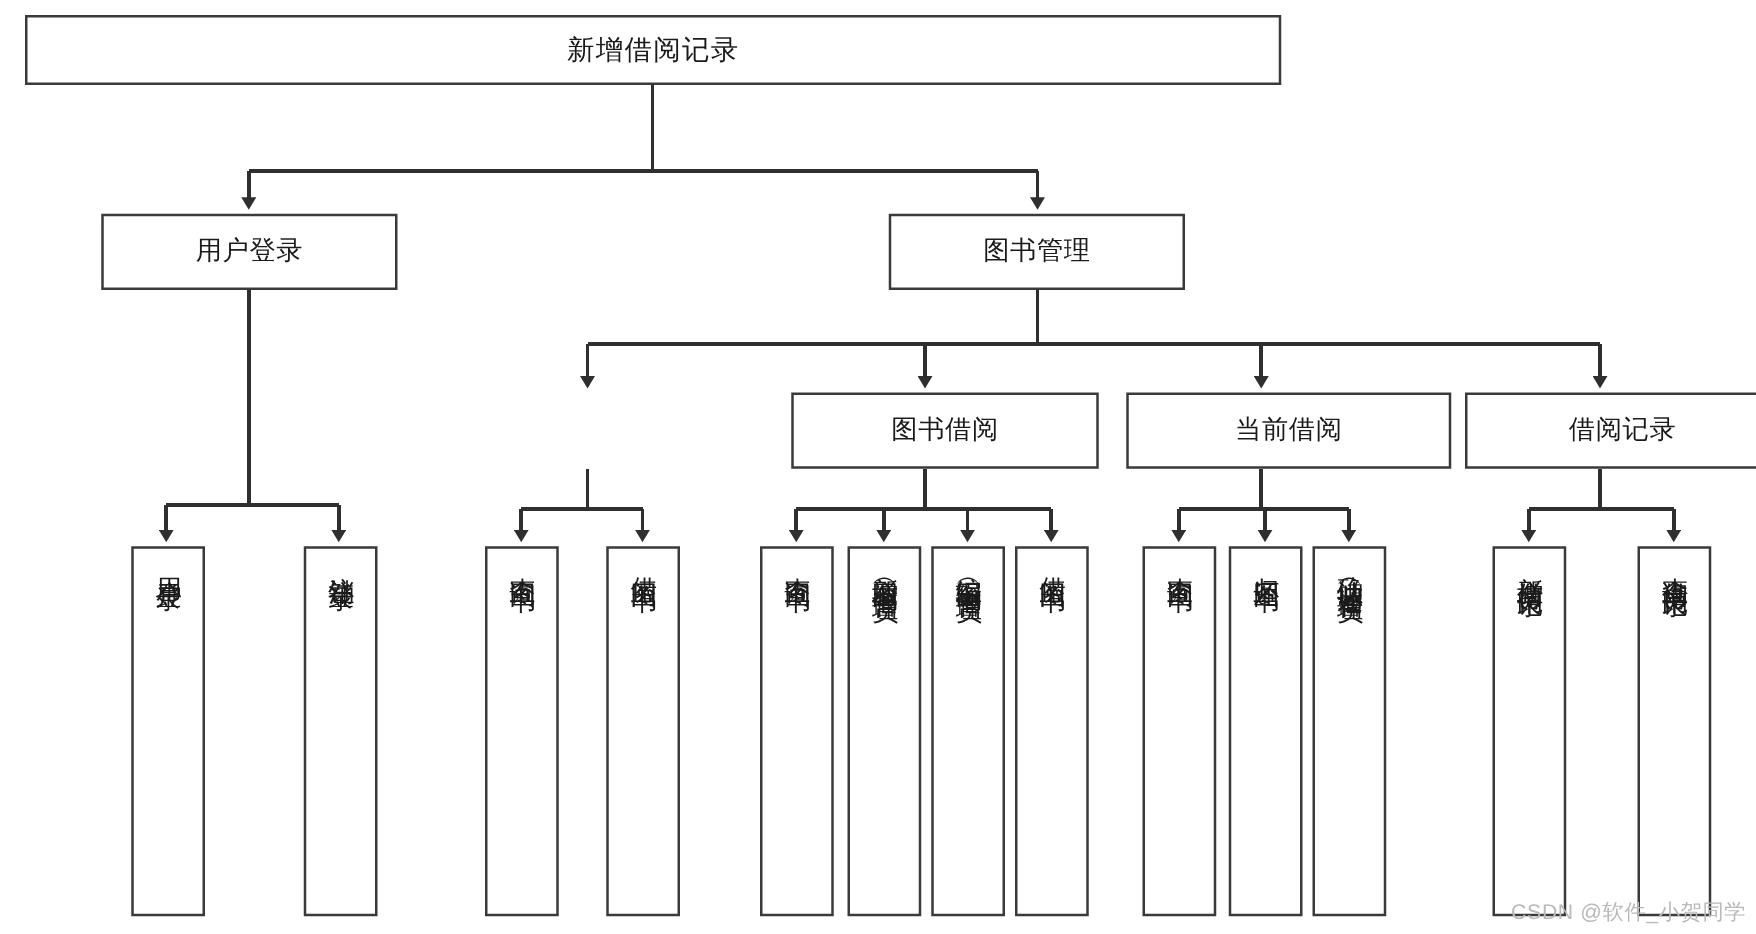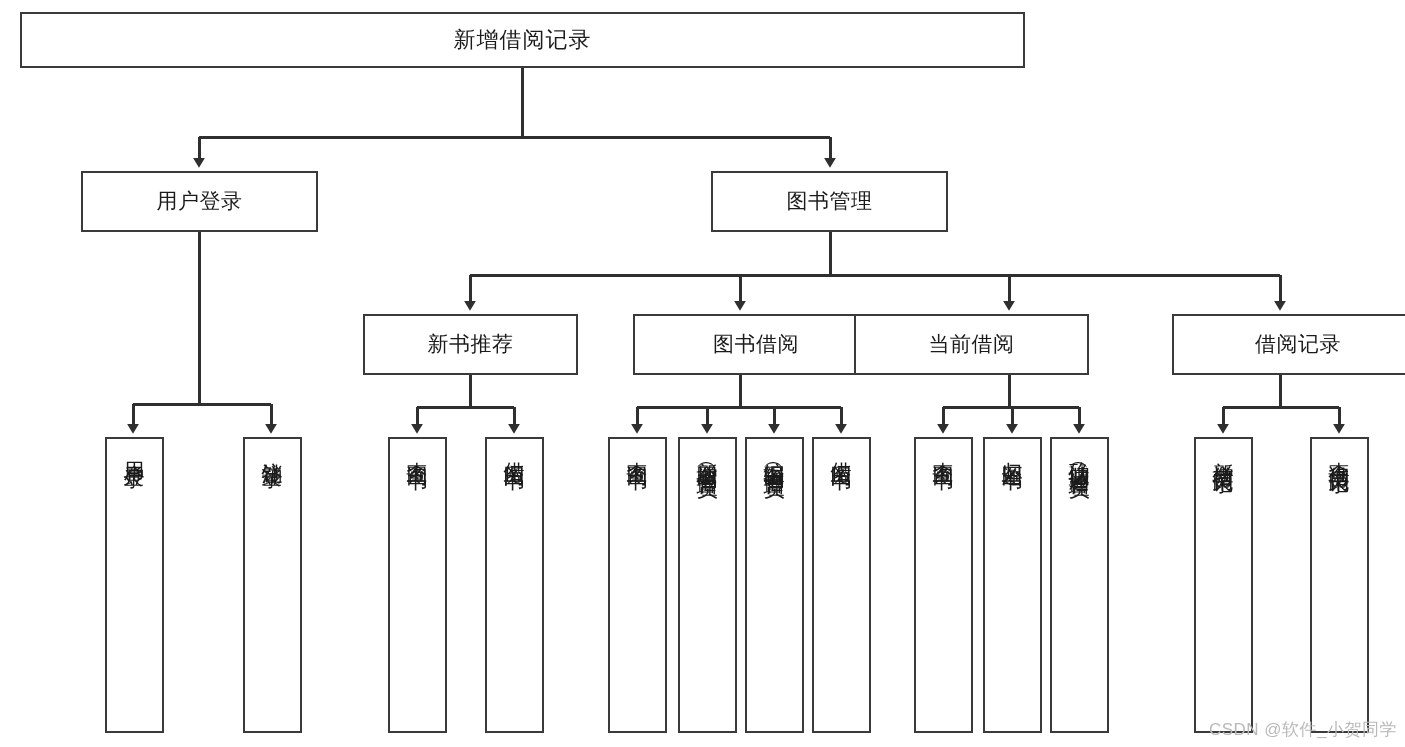--- a/index.html
+++ b/index.html
@@ -79,27 +79,24 @@
     <span class="lbl">新增借阅记录</span>
   </div>
 
   <div class="node h-node" style="left:81px;top:171px;width:237px;height:61px;">
     <span class="lbl">用户登录</span>
   </div>
   <div class="node h-node" style="left:711px;top:171px;width:237px;height:61px;">
     <span class="lbl">图书管理</span>
   </div>
 
-  <div class="node h-node" style="left:363px;top:314px;width:215px;height:61px;">
-    <span class="lbl">新书推荐</span>
-  </div>
   <div class="node h-node" style="left:633px;top:314px;width:246px;height:61px;">
     <span class="lbl">图书借阅</span>
   </div>
-  <div class="node h-node" style="left:854px;top:314px;width:235px;height:61px;">
+  <div class="node h-node" style="left:901px;top:314px;width:260px;height:61px;">
     <span class="lbl">当前借阅</span>
   </div>
   <div class="node h-node" style="left:1172px;top:314px;width:252px;height:61px;">
     <span class="lbl">借阅记录</span>
   </div>
 
   <div class="node v-node" style="left:105px;top:437px;width:59px;height:296px;">
     <span class="lbl">用户登录</span>
   </div>
   <div class="node v-node" style="left:243px;top:437px;width:59px;height:296px;">

